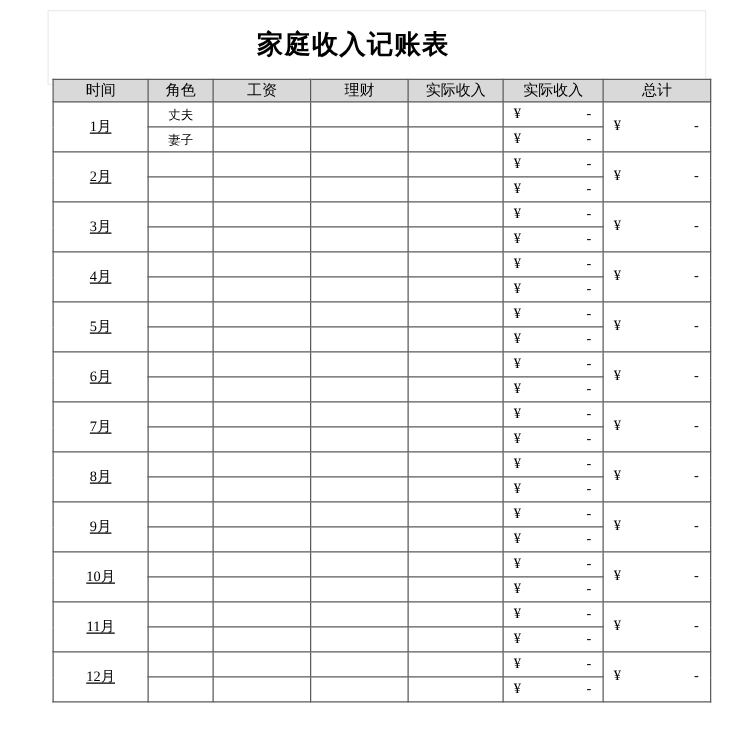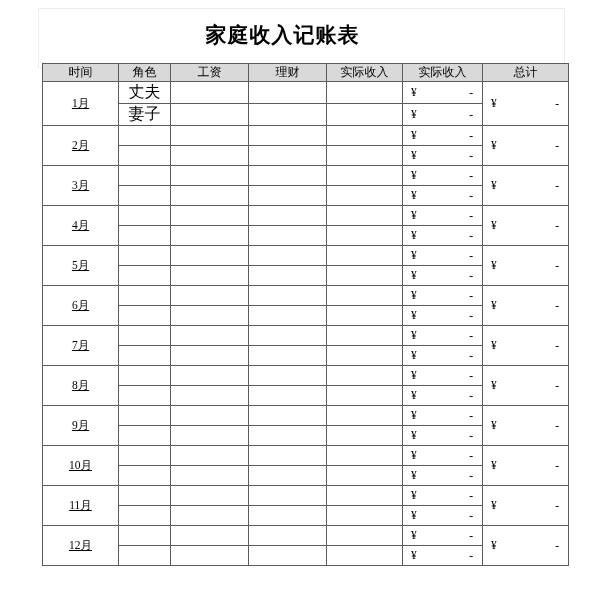--- a/index.html
+++ b/index.html
@@ -101,21 +101,21 @@
     justify-content: space-between;
     padding: 0 9px 0 8px;
     height: 100%;
     box-sizing: border-box;
     font-size: 11.5px;
     line-height: 1;
   }
   .money .sym { color: #000000; }
   .money .val { color: #000000; }
 
-  .role-text { font-size: 16px; }
+  .role-text { font-size: 10px; }
 </style>
 </head>
 <body>
 
 <div id="sheet"></div>
 
 <div id="doc-title">家庭收入记账表</div>
 
 <table id="ledger-table">
   <colgroup>

